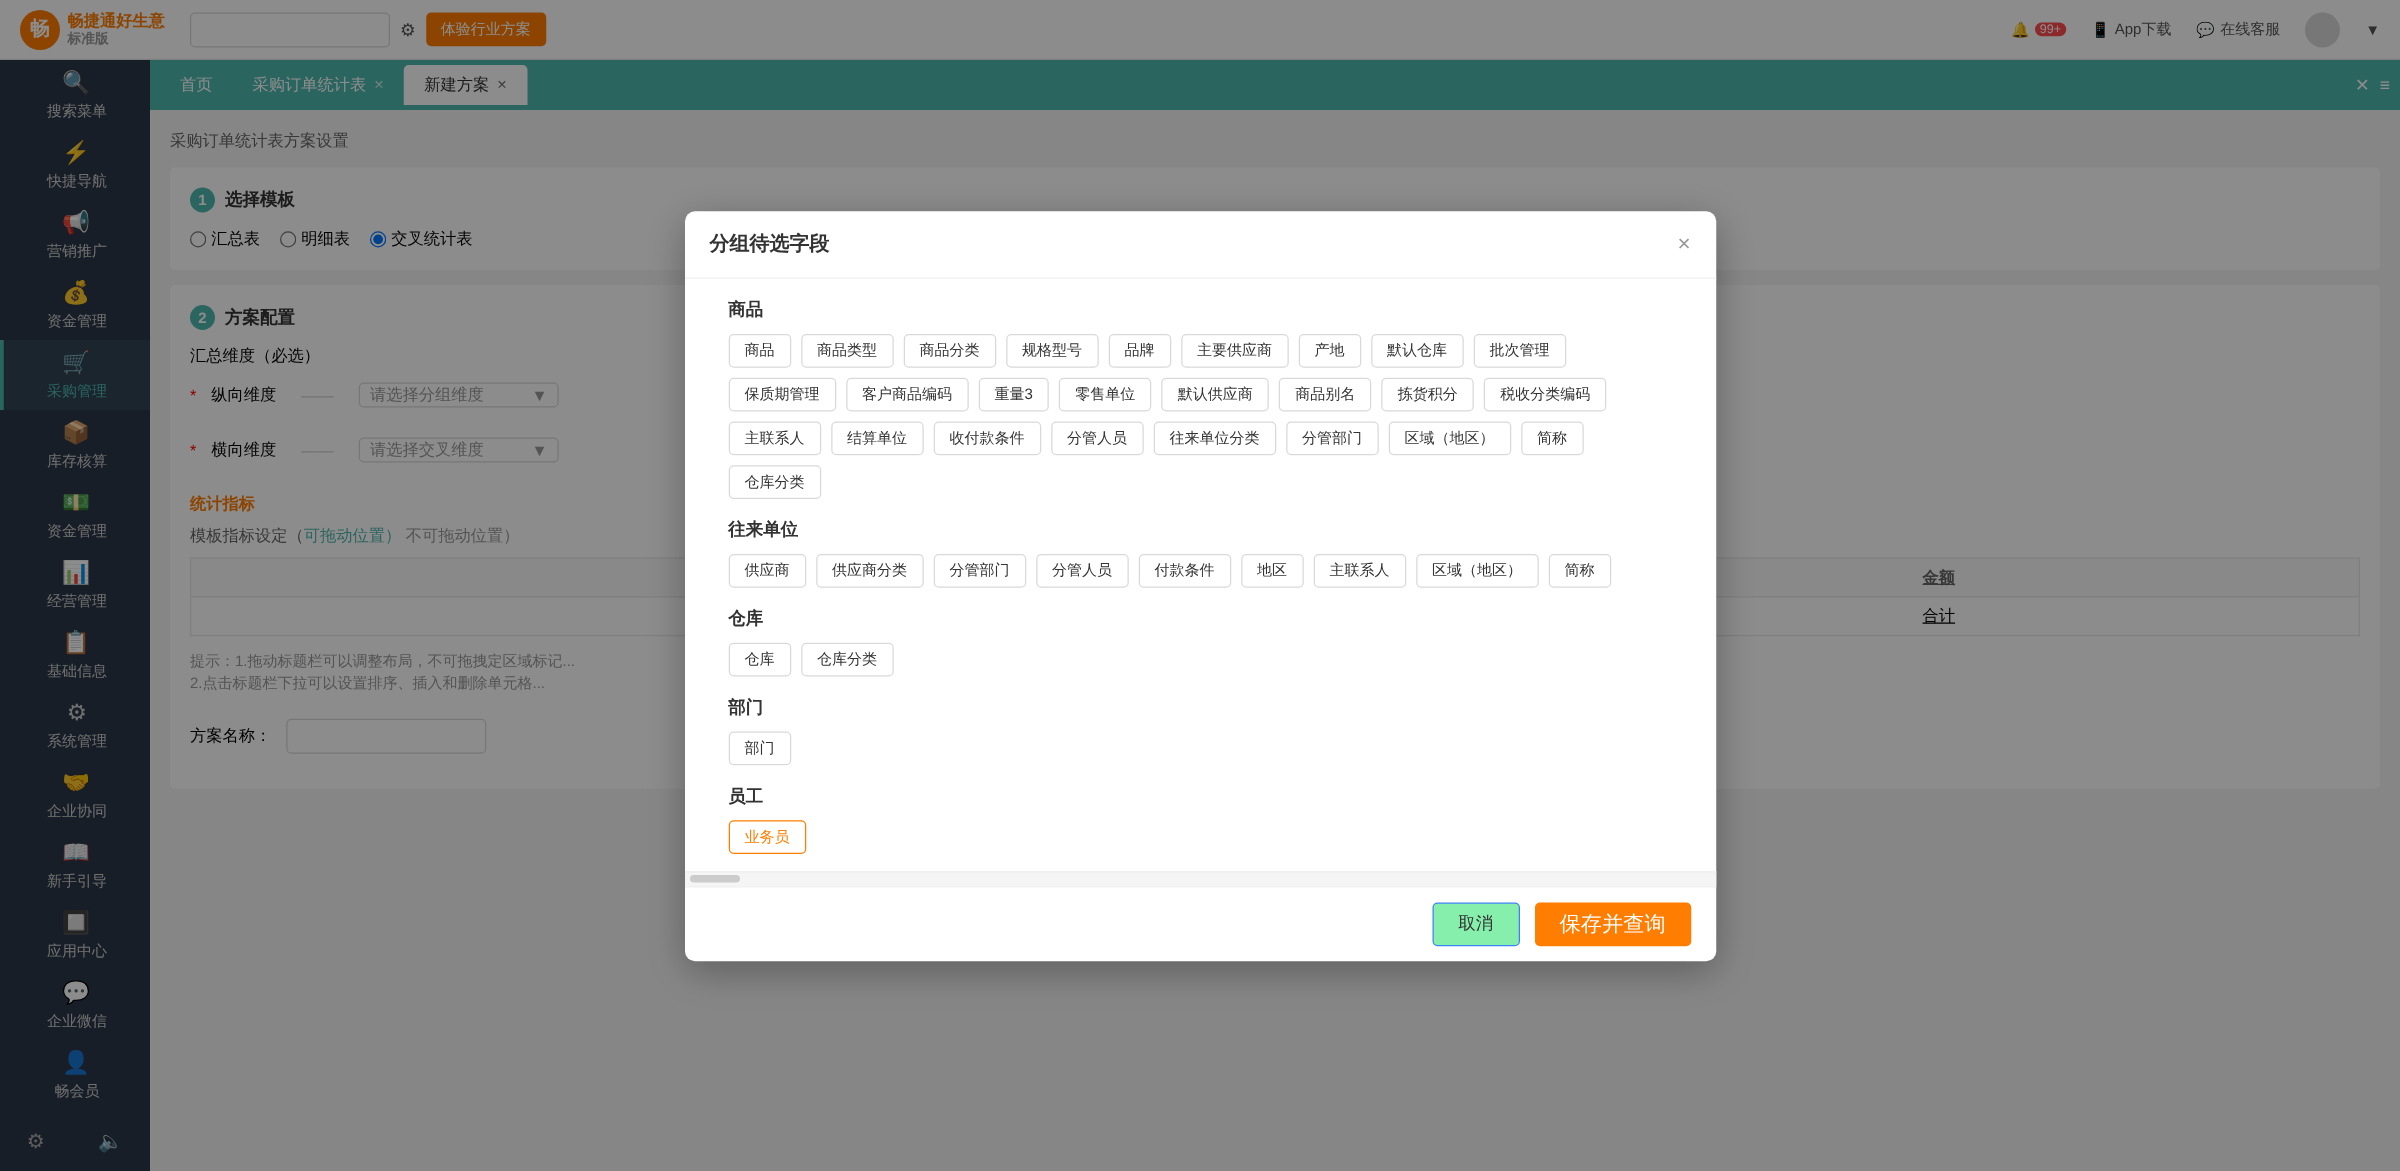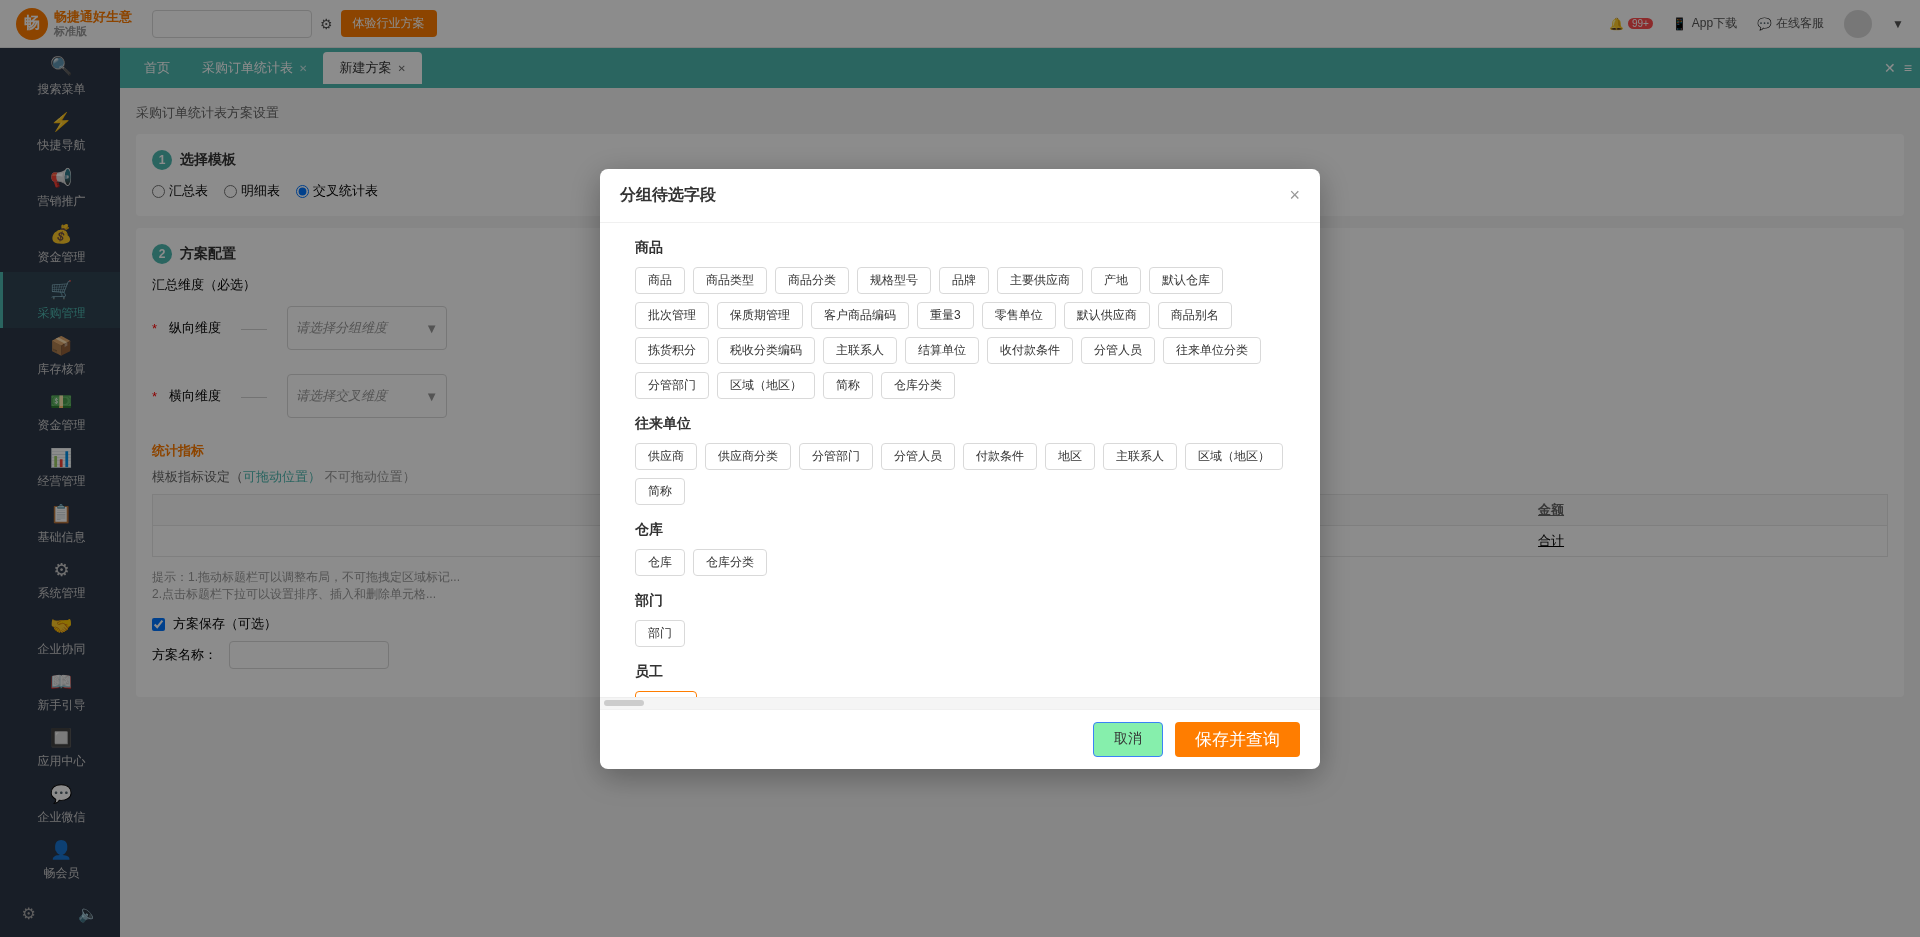--- a/index.html
+++ b/index.html
@@ -165,21 +165,21 @@
       position: fixed; inset: 0;
       background: rgba(0,0,0,0.45);
       z-index: 200;
       display: flex;
       align-items: center;
       justify-content: center;
     }
     .modal {
       background: white;
       border-radius: 8px;
-      width: 720px;
+      width: 825px;
       max-height: 600px;
       display: flex;
       flex-direction: column;
       box-shadow: 0 8px 32px rgba(0,0,0,0.3);
       justify-content: space-between;
     }
     .modal-header {
       padding: 16px 20px;
       border-bottom: 1px solid #f0f0f0;
       display: flex;
@@ -280,26 +280,26 @@
       border-radius: 50%;
       display: flex; align-items: center; justify-content: center;
       font-size: 12px;
     }
     .radio-group { display: flex; align-items: center; gap: 16px; font-size: 13px; }
     .form-row { display: flex; align-items: center; gap: 12px; margin-bottom: 12px; font-size: 13px; }
     .form-required { color: red; }
     .select-box {
       border: 1px solid #d9d9d9;
       border-radius: 4px;
-      padding: 12px 8px;
+      padding: 0 8px;
       min-width: 160px;
       font-size: 13px;
       color: #999;
       cursor: pointer;
-      display: flex; align-items: center; justify-content: space-between; font-style: italic;
+      display: flex; align-items: center; justify-content: space-between;
     }
     .stat-table { width: 100%; border-collapse: collapse; font-size: 13px; }
     .stat-table th, .stat-table td {
       border: 1px solid #e8e8e8;
       padding: 6px 12px;
       text-align: center;
       text-decoration: underline;
     }
     .stat-table th { background: #fafafa; color: #666; }
   </style>
@@ -491,24 +491,20 @@
           <td>合计</td>
         </tr>
       </tbody>
     </table>
     <div style="height:12px"></div>
     <div style="font-size:12px;color:#999">
       提示：1.拖动标题栏可以调整布局，不可拖拽定区域标记...<br>
       2.点击标题栏下拉可以设置排序、插入和删除单元格...
     </div>
     <div style="height:12px"></div>
-    <div style="display:flex;align-items:center;gap:8px">
-      <input type="checkbox" checked="" style="">
-      <span>方案保存（可选）</span>
-    </div>
     <div class="form-row" style="margin-top:8px;">
       <span>方案名称：</span>
       <input type="text" style="width: 160px; height: 28px; border: 1px solid rgb(217, 217, 217); border-radius: 4px; padding: 0px 8px; font-size: 13px;">
     </div>
   </div>
 </div>
 
 <div class="bottom-bar">
   <span class="bottom-bar-icon">⚙</span>
   <span class="bottom-bar-icon">🔈</span>

